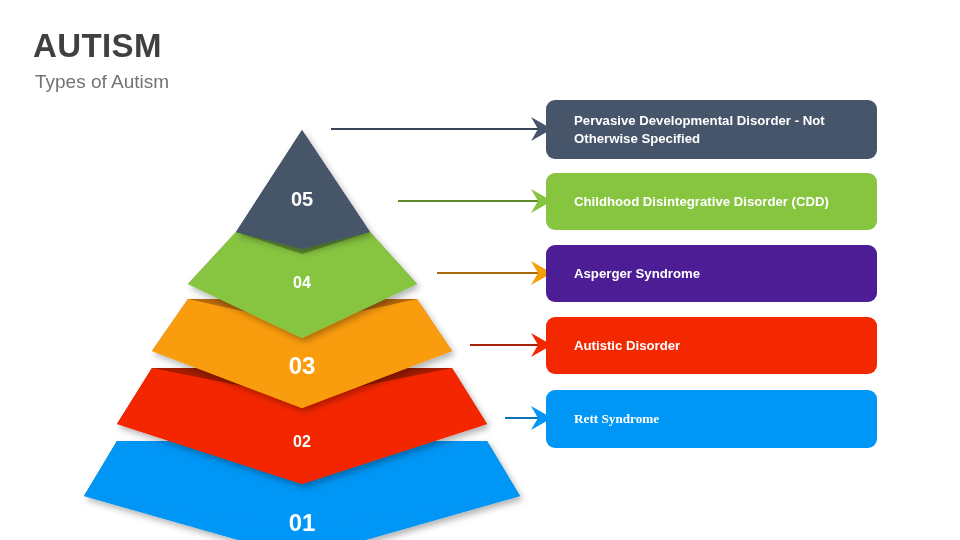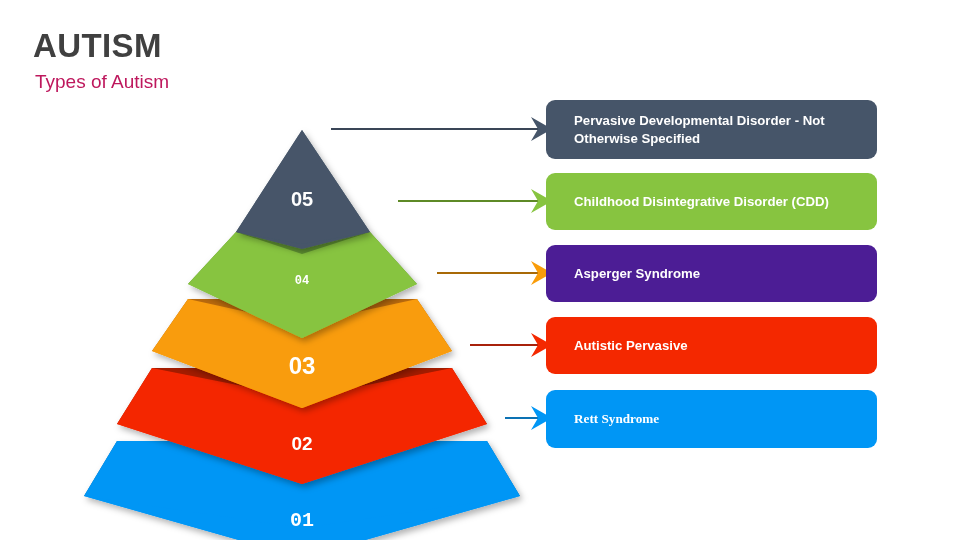--- a/index.html
+++ b/index.html
@@ -14,21 +14,21 @@
   #slide{position:absolute;left:0;top:12px;width:917px;height:540px;background:#fff;}
 
   
   #title{
     position:absolute;left:33px;top:17px;
     font-size:33px;font-weight:bold;color:#404040;
     letter-spacing:0.4px;line-height:1;
   }
   #subtitle{
     position:absolute;left:35px;top:60px;
-    font-size:19px;font-weight:normal;color:#be185d;
+    font-size:19px;font-weight:normal;color:#737373;
     line-height:1;
   }
 
   
   #pyramid{position:absolute;left:0;top:0;width:560px;height:540px;margin-top:44px;}
   #pyramid svg{display:block;}
 
   
   .tier-num{
     position:absolute;
@@ -97,24 +97,24 @@
         <path d="M236,176 L188,228 L302,282 L417,228 L370,176 L302,198 Z" fill="#87C440"></path>
       </g>
 
       <g filter="url(#sh)">
         <path d="M302,74 L370,176 L302,193 L236,176 Z" fill="#465569"></path>
         <path d="M302,74 L370,176 L302,188 L236,176 Z" fill="#465569"></path>
       </g>
     </svg>
 
     <div class="tier-num" style="left:272px;top:133px;width:60px;font-size:20px;">05</div>
-    <div class="tier-num" style="left:272px;top:219px;width:60px;font-size:12px;font-family:Liberation Mono, monospace;">04</div>
+    <div class="tier-num" style="left:272px;top:219px;width:60px;font-size:16px;">04</div>
     <div class="tier-num" style="left:272px;top:298px;width:60px;font-size:24px;">03</div>
-    <div class="tier-num" style="left:272px;top:378px;width:60px;font-size:19px;">02</div>
-    <div class="tier-num" style="left:272px;top:455px;width:60px;font-size:20px;font-family:Liberation Mono, monospace;">01</div>
+    <div class="tier-num" style="left:272px;top:378px;width:60px;font-size:16px;">02</div>
+    <div class="tier-num" style="left:272px;top:455px;width:60px;font-size:24px;">01</div>
   </div>
 
   <svg id="connectors" viewBox="0 0 960 540" xmlns="http://www.w3.org/2000/svg">
 
     <g>
       <line x1="331" y1="117" x2="552" y2="117" stroke="#3A4657" stroke-width="2.1"></line>
       <path d="M531,105 L552,117 L531,129 L538,117 Z" fill="#465569"></path>
     </g>
 
     <g>
@@ -144,20 +144,20 @@
 
   <div class="label-box" style="top:161px;height:57px;background:#87C440;">
     <span class="txt">Childhood Disintegrative Disorder (CDD)</span>
   </div>
 
   <div class="label-box" style="top:233px;height:57px;background:#4c1d95;">
     <span class="txt">Asperger Syndrome</span>
   </div>
 
   <div class="label-box" style="top:305px;height:57px;background:#F42800;">
-    <span class="txt">Autistic Pervasive</span>
+    <span class="txt">Autistic Disorder</span>
   </div>
 
   <div class="label-box" style="top:378px;height:58px;background:#0096F5;font-family:Liberation Serif, serif;">
     <span class="txt">Rett Syndrome</span>
   </div>
 
 </div>
 
 </body></html>

